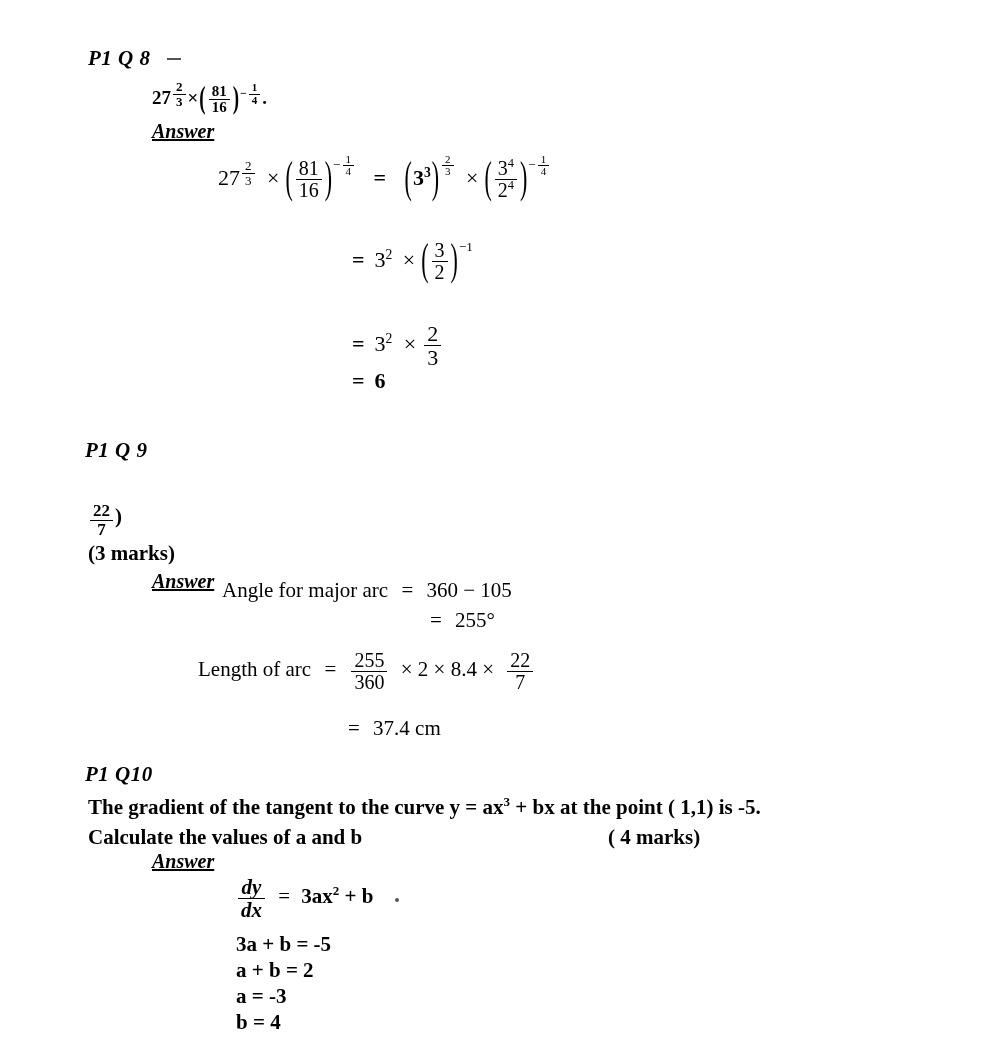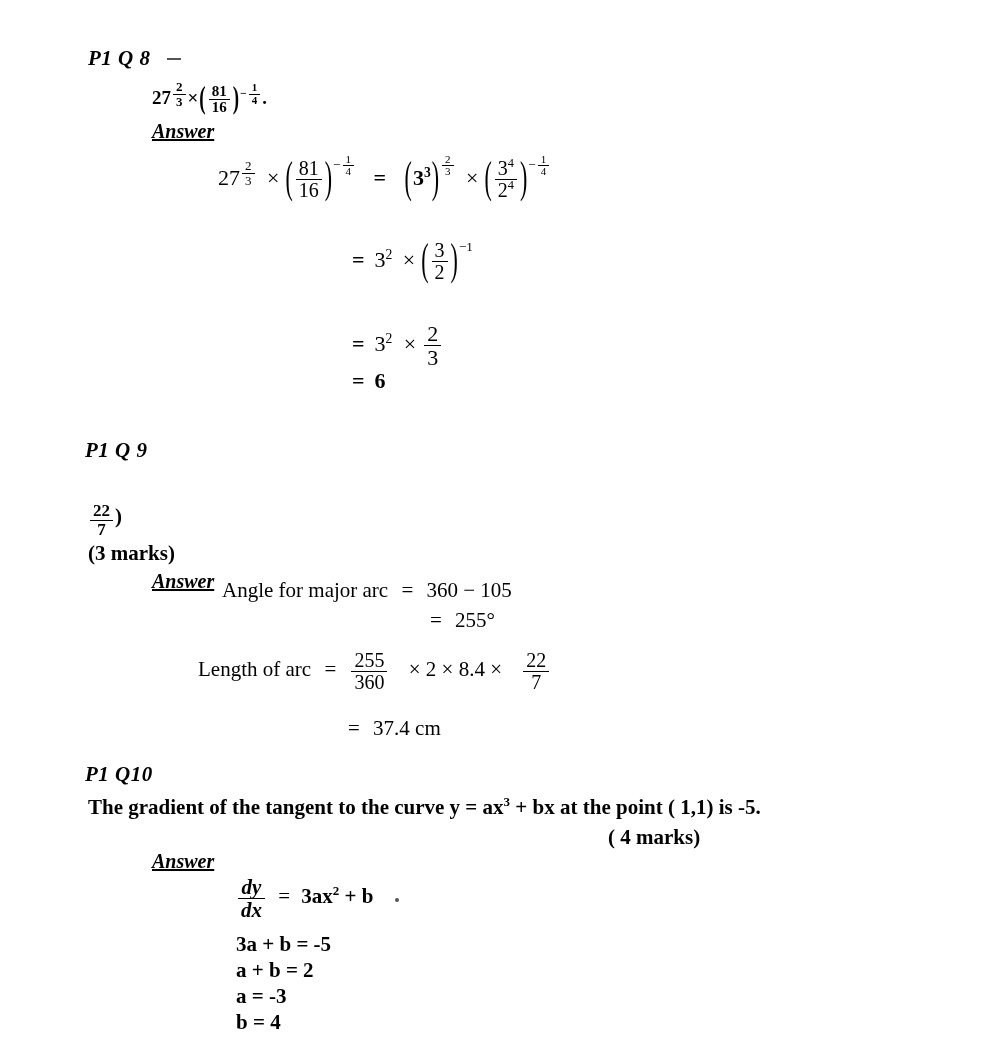--- a/index.html
+++ b/index.html
@@ -178,35 +178,36 @@
 
   <div class="abs work-serif" style="left:430px; top:608px;">
     <span style="margin-right:8px;">=</span>
     <span>255°</span>
   </div>
 
   <div class="abs work-serif" style="left:198px; top:650px;">
     <span>Length of arc</span>
     <span style="margin:0 8px;">=</span>
     <span class="frac" style="font-size:20px;"><span class="num">255</span><span class="den">360</span></span>
-    <span style="margin:0 14px;">× 2 × 8.4 ×</span>
+    <span style="margin:0 6px;">× 2 × 8.4 ×</span>
     <span class="frac" style="font-size:20px;"><span class="num">22</span><span class="den">7</span></span>
   </div>
 
   <div class="abs work-serif" style="left:348px; top:716px;">
     <span style="margin-right:8px;">=</span>
     <span>37.4 cm</span>
   </div>
 
   <div class="abs qhead" style="left:85px; top:762px;">P1 Q10</div>
 
   <div class="abs qtext" style="left:88px; top:792px; width:900px;">
     <span>The gradient of the tangent to the curve y = ax</span><sup class="exp">3</sup><span> + bx at the point  ( 1,1)  is -5.</span>
   </div>
 
+  <div class="abs qtext" style="left:88px; top:822px;">Calculate the values of a and b</div>
 
   <div class="abs qtext" style="left:608px; top:822px;">( 4 marks)</div>
 
   <div class="abs answer-label" style="left:152px; top:850px;">Answer</div>
 
   <div class="abs work" style="left:236px; top:876px;">
     <span class="frac" style="font-size:21px;"><span class="num bold" style="font-style:italic;">dy</span><span class="den bold" style="font-style:italic;">dx</span></span>
     <span style="margin:0 6px;">=</span>
     <span class="bold">3ax</span><sup class="exp bold">2</sup><span class="bold"> + b</span>
   </div>

